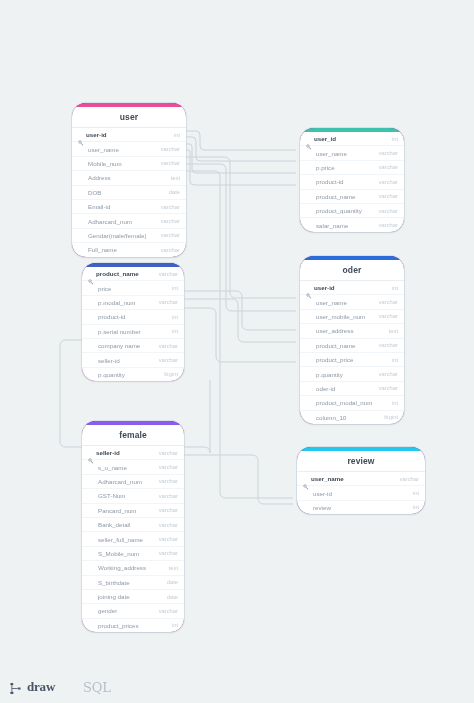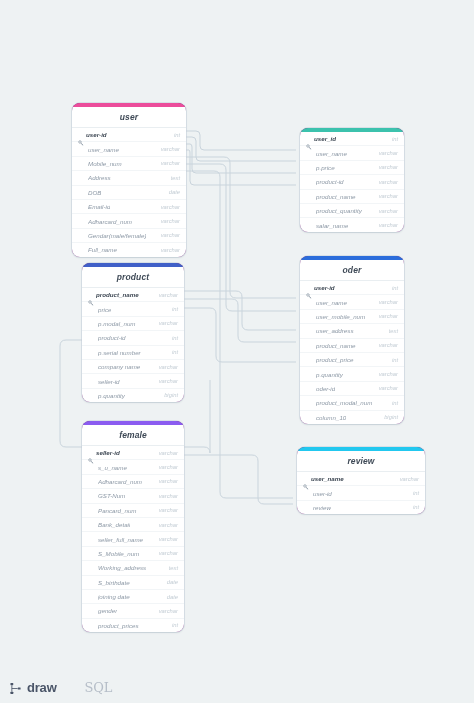--- a/index.html
+++ b/index.html
@@ -24,25 +24,24 @@
   svg#wires {
     position: absolute;
     left: 0; top: 0;
     width: 474px;
     height: 703px;
     pointer-events: none;
   }
   .table-card {
     position: absolute;
     background: #701a75;
-    border-radius: 8px;
+    border-radius: 14px;
     box-shadow: 0 1px 2px rgba(40,60,80,.10), 0 0 0 1px rgba(200,212,220,.55);
     overflow: hidden;
     z-index: 3;
-    font-style: italic;
   }
   .table-accent {
     height: 4px;
     width: 100%;
   }
   .table-title {
     text-align: center;
     font-size: 8.5px;
     font-weight: bold;
     color: #3f4a57;
@@ -108,21 +107,21 @@
     align-items: center;
     gap: 4px;
     z-index: 5;
   }
   .logo-mark {
     width: 13px;
     height: 13px;
     display: block;
   }
   .logo-draw {
-    font-family: Liberation Sans, sans-serif;
+    font-family: Liberation Serif, serif;
     font-weight: bold;
     font-size: 13px;
     color: #4a5568;
     letter-spacing: -0.2px;
   }
   .logo-sql {
     font-family: "DejaVu Serif", serif;
     font-weight: normal;
     font-size: 13px;
     color: #b6bec8;
@@ -293,21 +292,20 @@
         <span class="col-left">
           <span class="key-spacer"></span>
           <span class="col-name">salar_name</span>
         </span>
         <span class="col-type">varchar</span>
       </div>
   </div>
 
   <div class="table-card" style="left:82px; top:263px; width:102px;">
     <div class="table-accent" style="background:#4060c8;"></div>
-    <div class="table-title">product</div>
     <div class="col-row pk">
       <span class="col-left">
         <span class="key-icon">
           <svg viewBox="0 0 10 10" width="6" height="6">
               <g fill="none" stroke="#8d99a6" stroke-width="1.2">
                 <circle cx="3.3" cy="3.3" r="2.1"></circle>
                 <path d="M4.8 4.8 L8.6 8.6 M7.0 7.0 L6.0 8.0 M8.0 8.0 L7.1 8.9"></path>
               </g>
             </svg>
         </span>

